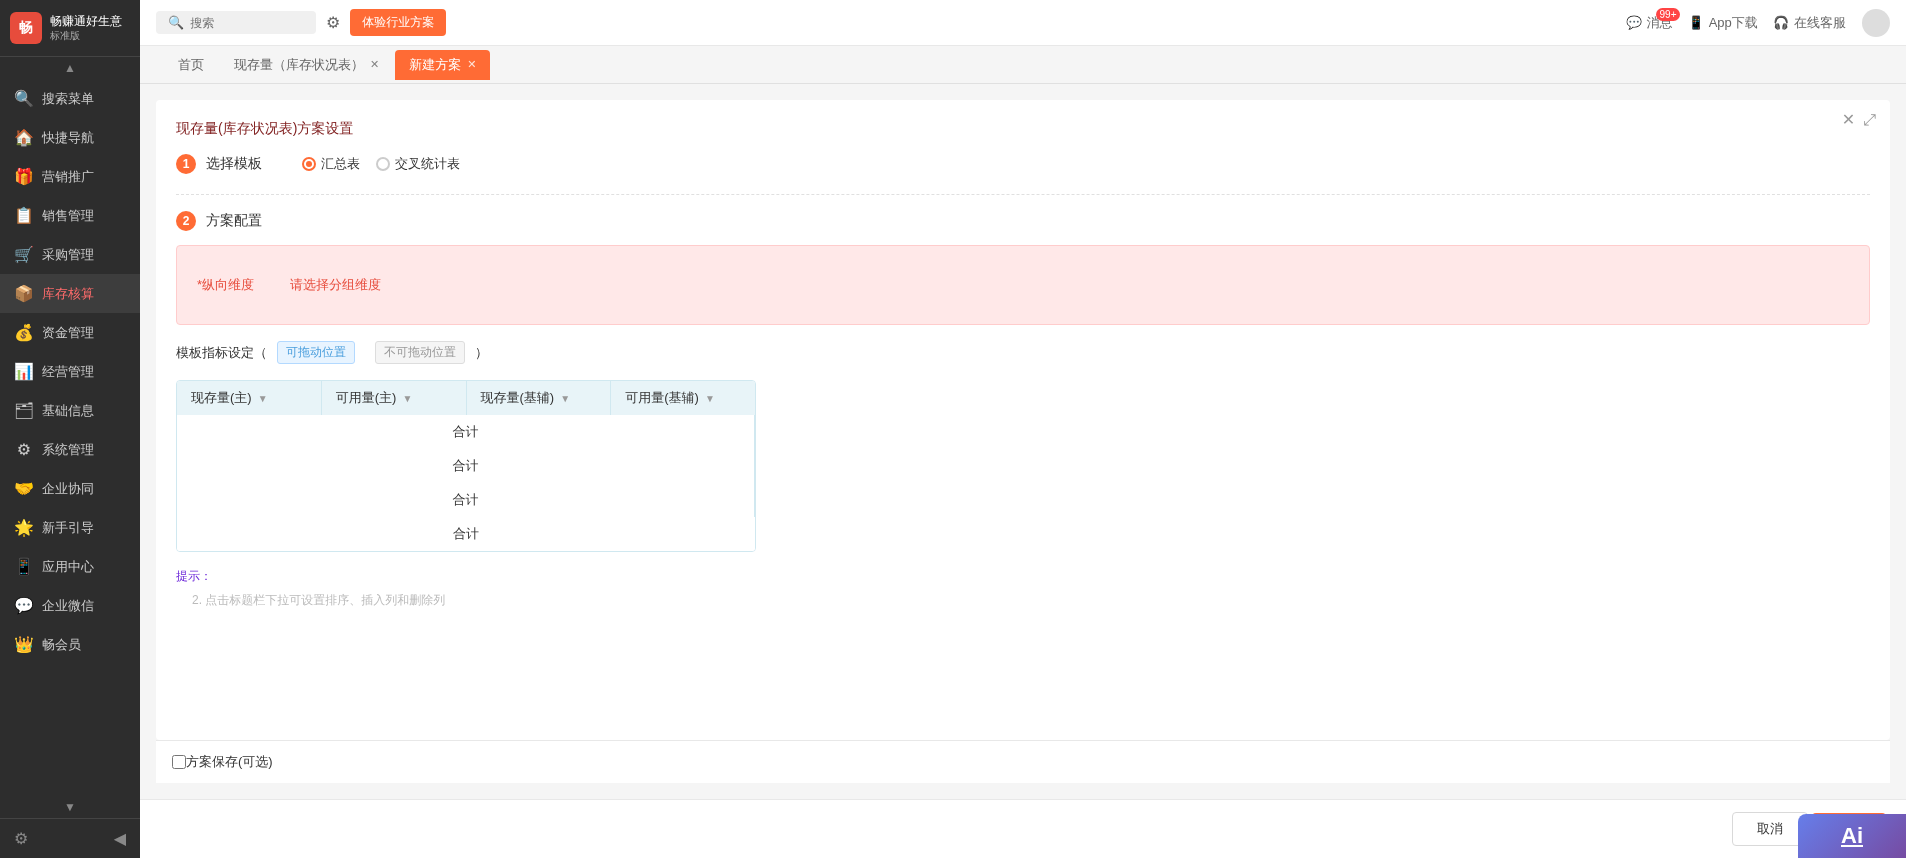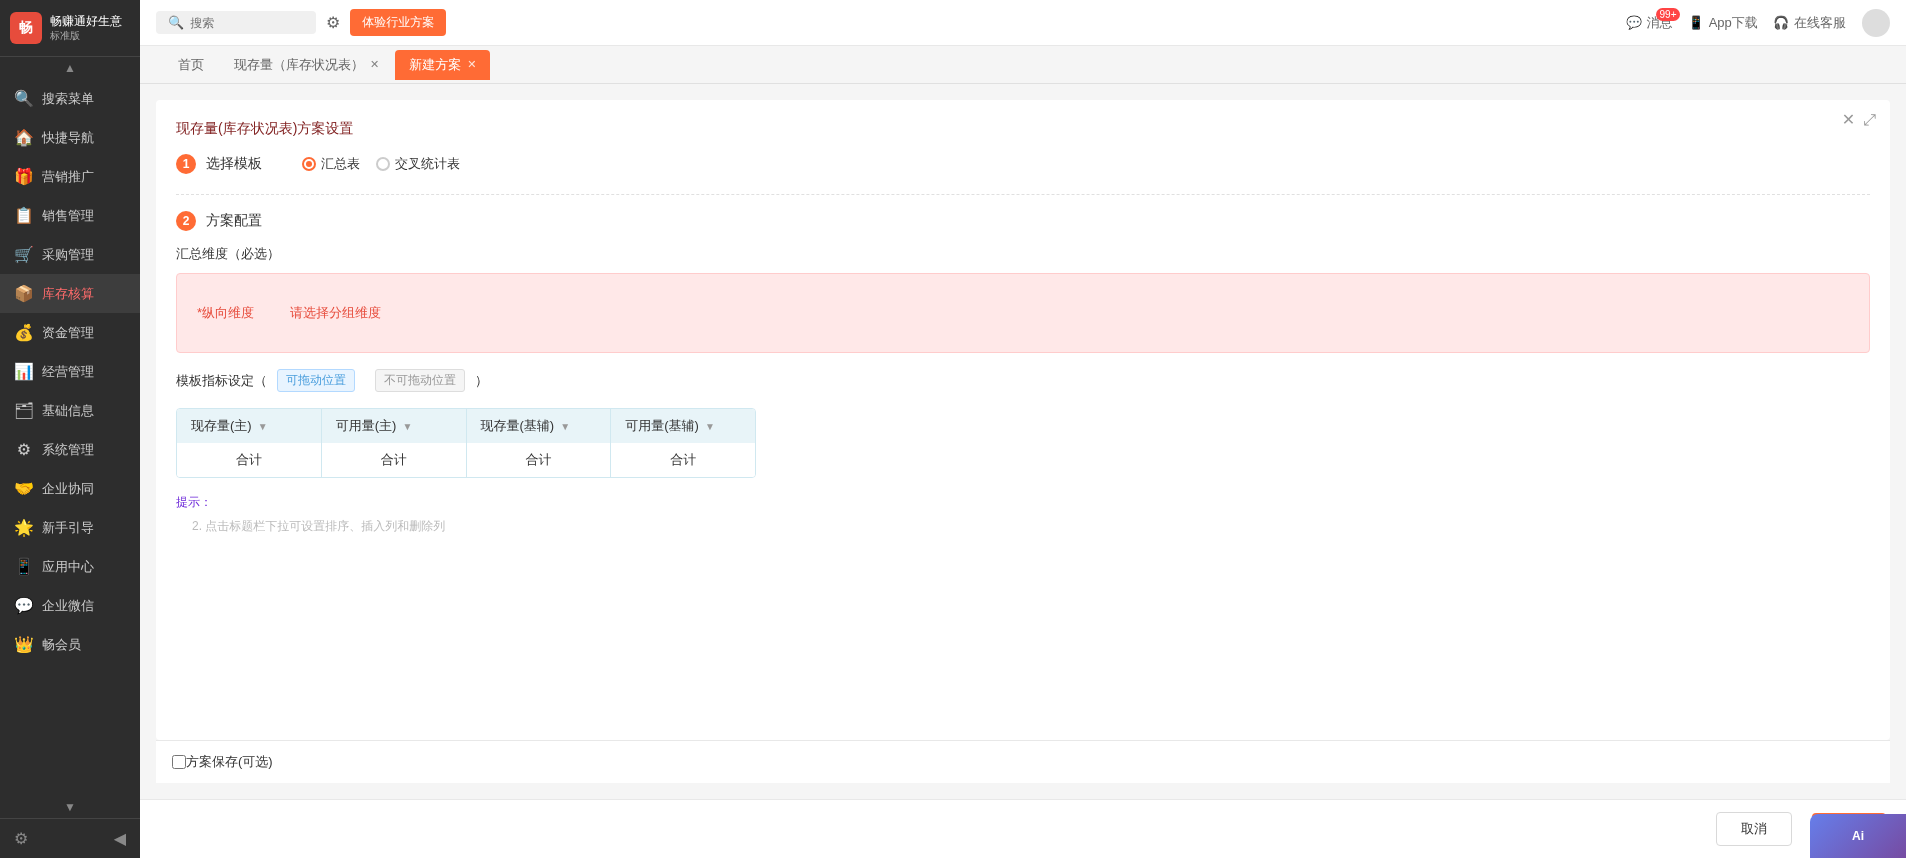--- a/index.html
+++ b/index.html
@@ -162,21 +162,21 @@
     
     .stats-section { margin-bottom: 12px; }
     .stats-title { color: #4a9edd; font-size: 13px; margin-bottom: 8px; }
     .stats-table { border: 1px solid #d0e8f0; border-radius: 4px; overflow: hidden; width: auto; display: inline-table; min-width: 580px; }
     .stats-header { display: flex; background: #e8f4f8; }
     .stats-header-cell {
       flex: 1; padding: 8px 14px; display: flex; align-items: center; gap: 6px;
       font-size: 13px; color: #333; border-right: 1px solid #d0e8f0; cursor: pointer;
     }
     .stats-header-cell:last-child { border-right: none; }
-    .stats-body { display: flex; background: white; }
+    .stats-body { display: flex; background: white; flex-direction: column; }
     .stats-body-cell {
       flex: 1; padding: 8px 14px; text-align: center; font-size: 13px; color: #333;
       border-right: 1px solid #d0e8f0;
     }
     .stats-body-cell:last-child { border-right: none; }
     .chevron-down { font-size: 10px; color: #999; }
 
     
     .tips-section { color: #bbb; font-size: 12px; line-height: 2; margin-top: 8px; }
     .tips-title { color: #6d28d9; text-align: right; }
@@ -188,39 +188,39 @@
       padding: 12px 16px; background: white; border-top: 1px solid #e8e8e8;
       flex-shrink: 0;
     }
     .save-checkbox { width: 14px; height: 14px; cursor: pointer; }
     .save-label { font-size: 13px; color: #333; cursor: pointer; }
 
     
     .bottom-bar {
       display: flex; align-items: center; justify-content: flex-end;
       padding: 12px 20px; background: white; border-top: 1px solid #e8e8e8;
-      gap: 20px; flex-shrink: 0;
+      gap: 4px; flex-shrink: 0;
     }
     .btn-cancel {
       background: white; border: 1px solid #d9d9d9; color: #333;
       padding: 7px 24px; border-radius: 4px; cursor: pointer; font-size: 13px;
     }
     .btn-query {
       background: #ff6b35; border: none; color: white;
       padding: 7px 24px; border-radius: 4px; cursor: pointer; font-size: 13px;
     }
 
     
     .ai-float {
       position: fixed; right: 0; bottom: 0;
-      width: 96px; height: 44px;
+      width: 108px; height: 44px;
       background: linear-gradient(135deg, #667eea 0%, #764ba2 100%);
-      color: white; font-size: 12px; font-weight: bold;
+      color: white; font-size: 22px; font-weight: bold;
       display: flex; align-items: center; justify-content: center;
-      border-radius: 8px 0 0 0; cursor: pointer;
+      border-radius: 8px 0 0 0; cursor: pointer; text-decoration: underline;
     }
 
     
     .panel-controls {
       position: absolute; top: 10px; right: 14px;
       display: flex; gap: 8px; align-items: center;
     }
     .ctrl-btn { background: none; border: none; cursor: pointer; font-size: 16px; color: #999; }
   </style>
 </head>
@@ -374,21 +374,20 @@
       </div>
 
       <hr class="divider">
 
       <div class="step-section">
         <div class="step-header">
           <div class="step-badge">2</div>
           <div class="step-title">方案配置</div>
         </div>
 
-        <div class="section-label">汇总维度（必选）</div>
 
         <div class="dimension-box">
           <div class="dimension-placeholder">
             <span class="dimension-required">*纵向维度</span>
             <div class="dimension-line"></div>
             <span>请选择分组维度</span>
           </div>
         </div>
 
         <div class="indicator-settings">

